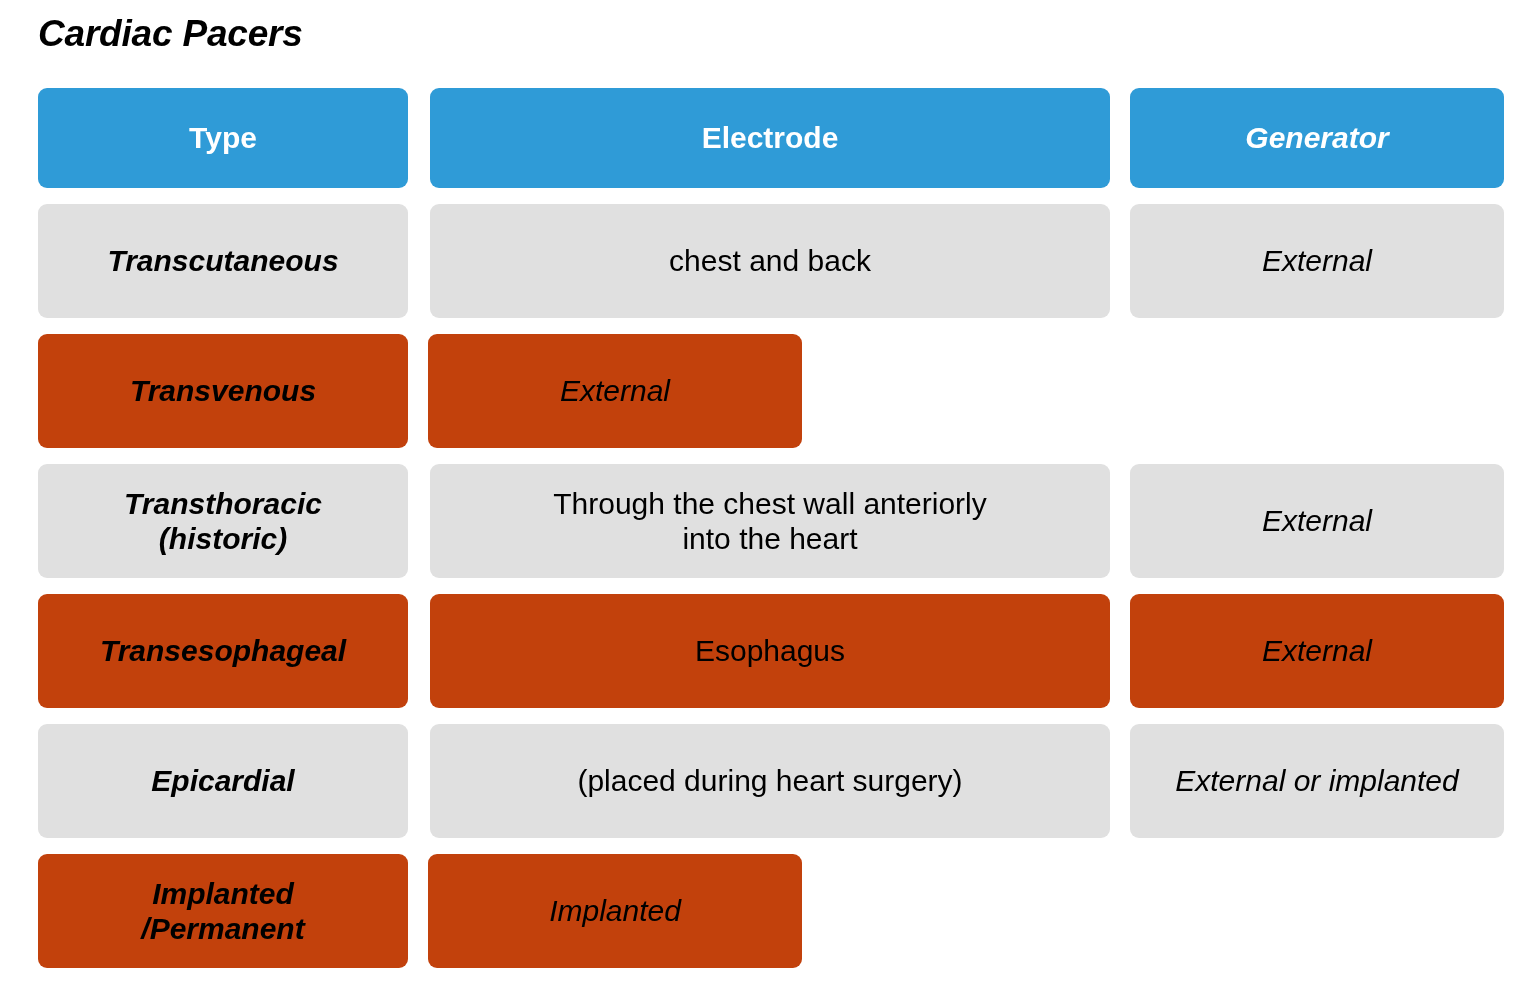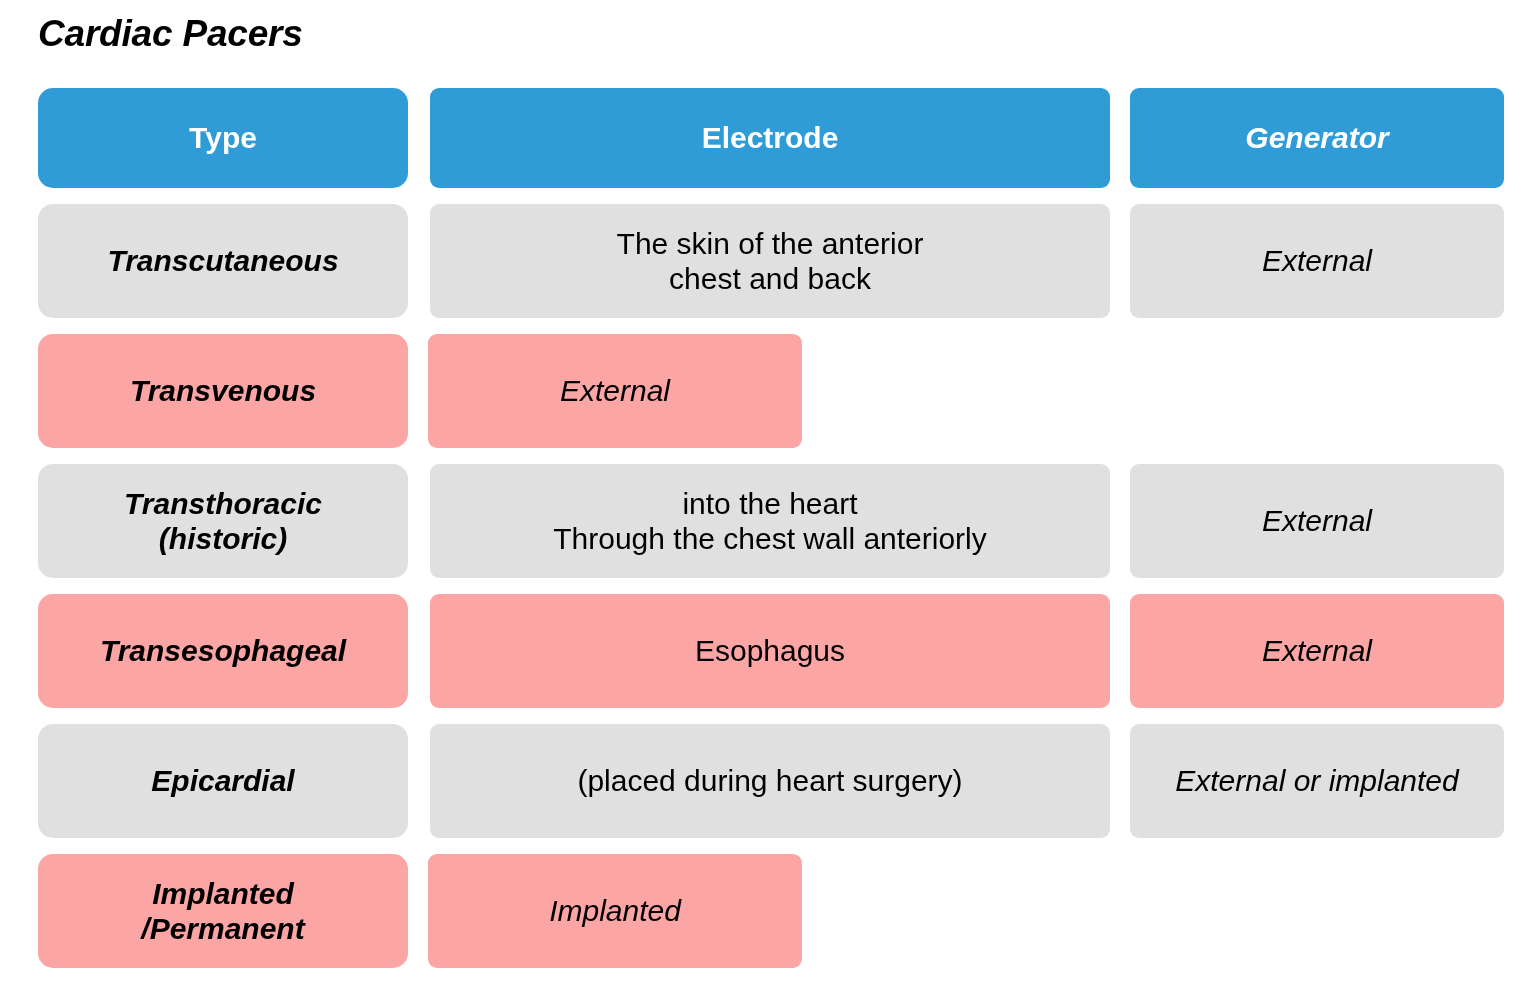--- a/index.html
+++ b/index.html
@@ -58,21 +58,21 @@
     align-items: center;
     justify-content: center;
     text-align: center;
     box-sizing: border-box;
     padding: 4px 10px;
     color: #000000;
     line-height: 1.17;
   }
 
   
-  .col-type      { width: 370px; flex: 0 0 370px; border-radius: 15px; }
+  .col-type      { width: 370px; flex: 0 0 370px; }
   .col-electrode { width: 680px; flex: 0 0 680px; margin-left: 22px; }
   .col-generator { width: 374px; flex: 0 0 374px; margin-left: 20px; font-style: italic; }
 
   
   .row-header .cell {
     background: #2F9BD7;
     color: #ffffff;
     font-weight: bold;
     font-size: 30px;
     height: 100px;
@@ -82,21 +82,21 @@
   .row-body .cell {
     height: 114px;
     font-size: 30px;
   }
   .row-body .col-type {
     font-weight: bold;
     font-style: italic;
   }
 
   .tone-grey  .cell { background: #E0E0E0; }
-  .tone-amber .cell { background: #fca5a5; }
+  .tone-amber .cell { background: #c2410c; }
 
   .cell-text { display: block; }
   .cell-text .ln { display: block; }
 </style>
 </head>
 <body>
 
 <div id="page">
 
   <div id="title">Cardiac Pacers</div>
@@ -116,21 +116,20 @@
     </div>
 
     <div class="row row-body tone-grey">
       <div class="cell col-type">
         <span class="cell-text">
           <span class="ln">Transcutaneous</span>
         </span>
       </div>
       <div class="cell col-electrode">
         <span class="cell-text">
-          <span class="ln">The skin of the anterior</span>
           <span class="ln">chest and back</span>
         </span>
       </div>
       <div class="cell col-generator">
         <span class="cell-text">
           <span class="ln">External</span>
         </span>
       </div>
     </div>
 
@@ -149,22 +148,22 @@
 
     <div class="row row-body tone-grey">
       <div class="cell col-type">
         <span class="cell-text">
           <span class="ln">Transthoracic</span>
           <span class="ln">(historic)</span>
         </span>
       </div>
       <div class="cell col-electrode">
         <span class="cell-text">
+          <span class="ln">Through the chest wall anteriorly</span>
           <span class="ln">into the heart</span>
-          <span class="ln">Through the chest wall anteriorly</span>
         </span>
       </div>
       <div class="cell col-generator">
         <span class="cell-text">
           <span class="ln">External</span>
         </span>
       </div>
     </div>
 
     <div class="row row-body tone-amber">

